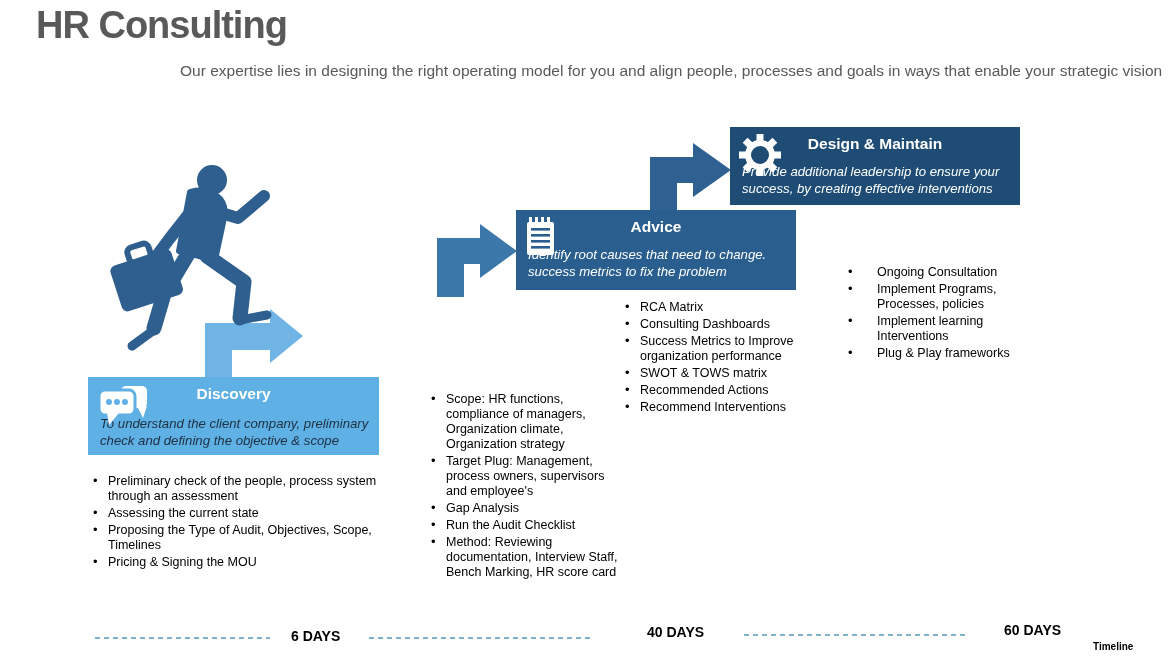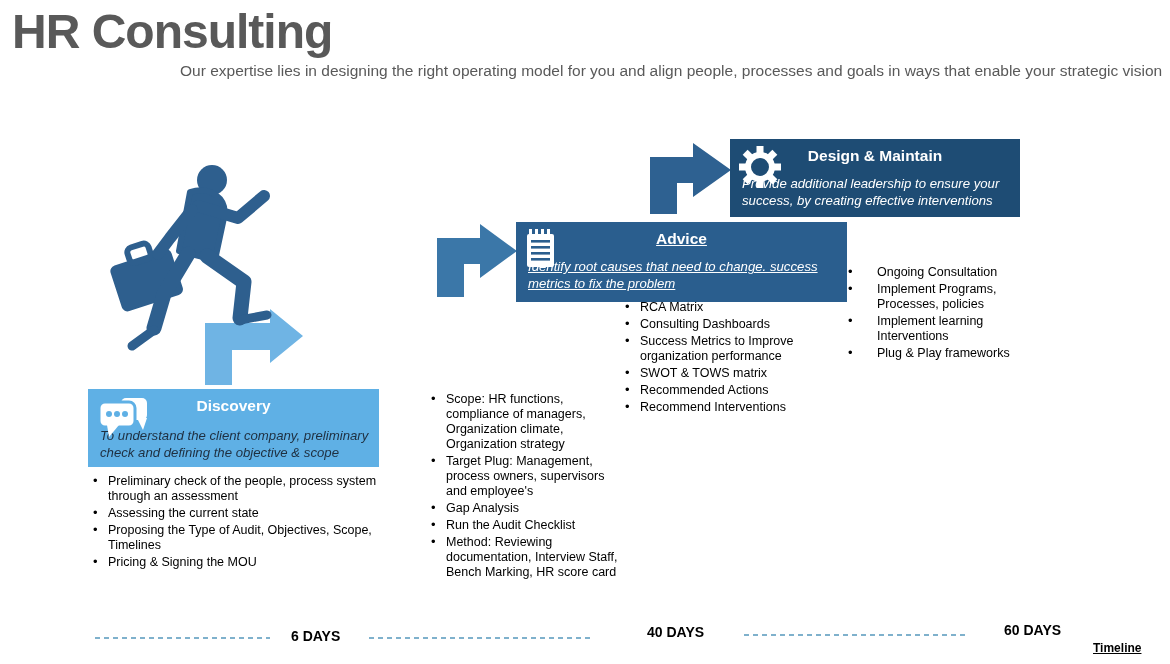--- a/index.html
+++ b/index.html
@@ -1,30 +1,30 @@
 <!DOCTYPE html>
 <html style="--c-discovery: #5FB0E5; --c-audit: #4285B4; --c-advice: #2A5E8E; --c-design: #1E4C74; --c-arrow1: #6FB4E4; --c-arrow2: #3B77A8; --c-arrow3: #2E6191; --c-man: #2E5F8E; --c-dash: #7FB1CC; --c-heading: #595959; --c-text: #000000; --c-discovery_text: #1E2F40;"><head>
 <meta charset="utf-8">
 <style>
   * { margin:0; padding:0; box-sizing:border-box; }
   html,body { background:#ffffff; }
   body { font-family:"Liberation Sans", sans-serif; }
   #canvas { position:relative; width:1170px; height:664px; background:#fff; overflow:hidden; }
 
-  .slide-title { position:absolute; left:12px; top:4px; font-size:48px; font-weight:bold;
+  .slide-title { position:absolute; left:36px; top:4px; font-size:38px; font-weight:bold;
                  color:var(--c-heading); letter-spacing:-1px; }
   .slide-subtitle { position:absolute; left:180px; top:60px; width:992px; font-size:15.5px;
                     line-height:1.38; color:var(--c-heading); }
 
   .layer { position:absolute; left:0; top:0; }
 
-  .phase-box { position:absolute; z-index:2; color:#fff;margin-top:12px; }
+  .phase-box { position:absolute; z-index:2; color:#fff; }
   #box-discovery { left:88px;  top:377px; width:291px; height:78px; background:var(--c-discovery); }
   #box-audit     { left:302px; top:293px; width:291px; height:79px; background:var(--c-audit); }
-  #box-advice    { left:516px; top:210px; width:331px; height:80px; background:var(--c-advice);text-decoration:underline; }
+  #box-advice    { left:516px; top:210px; width:280px; height:80px; background:var(--c-advice); }
   #box-design    { left:730px; top:127px; width:290px; height:78px; background:var(--c-design); }
 
   .phase-icon { position:absolute; left:9px; top:7px; }
   .phase-title { text-align:center; padding-top:8px; font-size:15.5px; font-weight:bold; }
   .phase-desc { padding:11px 10px 0 12px; font-size:13.2px; font-style:italic; line-height:1.28; }
   #box-discovery .phase-desc { color:var(--c-discovery_text); padding-top:13px; }
 
   ul.bullets { position:absolute; z-index:2; list-style:none; font-size:12.5px; color:var(--c-text); }
   ul.bullets li { position:relative; padding-left:18px; line-height:1.2; margin-bottom:2px; }
   ul.bullets li::before { content:"\2022"; position:absolute; left:3px; top:-1px; font-size:13px; }
@@ -36,21 +36,21 @@
 
   .tl-seg { position:absolute; z-index:2; height:2px;
             background:repeating-linear-gradient(90deg, var(--c-dash) 0 5px, transparent 5px 9px); }
   #tl-seg-1 { left:95px;  top:637px; width:175px; }
   #tl-seg-2 { left:369px; top:637px; width:222px; }
   #tl-seg-3 { left:744px; top:634px; width:221px; }
   .tl-label { position:absolute; z-index:2; font-size:14px; font-weight:bold; color:#000; }
   #tl-l1 { left:291px;  top:628px; }
   #tl-l2 { left:647px;  top:624px; }
   #tl-l3 { left:1004px; top:622px; }
-  .tl-caption { position:absolute; z-index:2; left:1093px; top:641px; font-size:12px; font-weight:bold; color:#000;text-decoration:underline; }
+  .tl-caption { position:absolute; z-index:2; left:1093px; top:641px; font-size:10px; font-weight:bold; color:#000; }
 </style>
 </head>
 <body>
 
 <div id="canvas">
 
   <div class="slide-title">HR Consulting</div>
   <div class="slide-subtitle">Our expertise lies in  designing the right operating model for you and align people, processes and goals in ways that enable your strategic vision</div>
 
   <svg class="layer" width="1170" height="664" viewBox="0 0 1170 664" aria-hidden="true">

